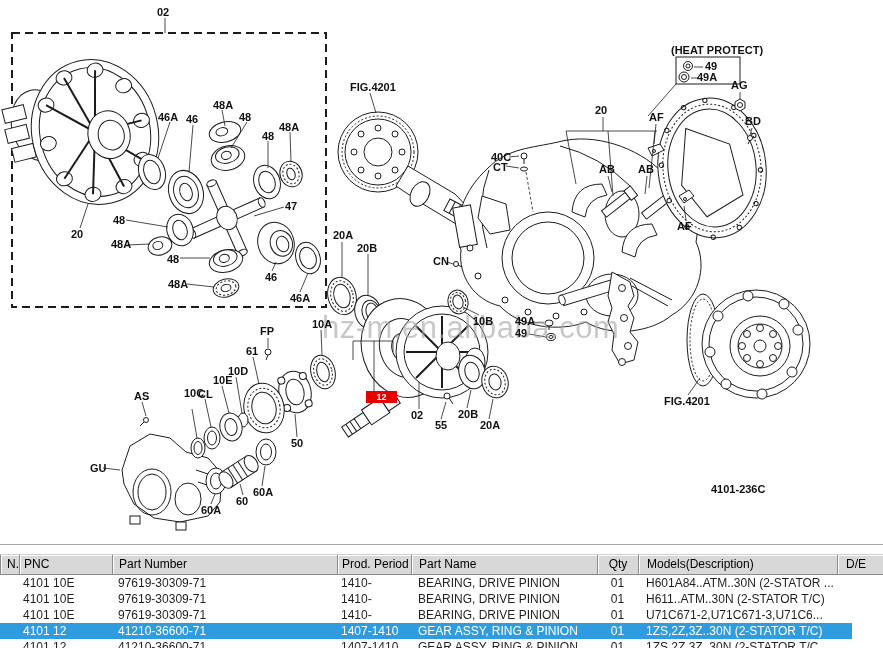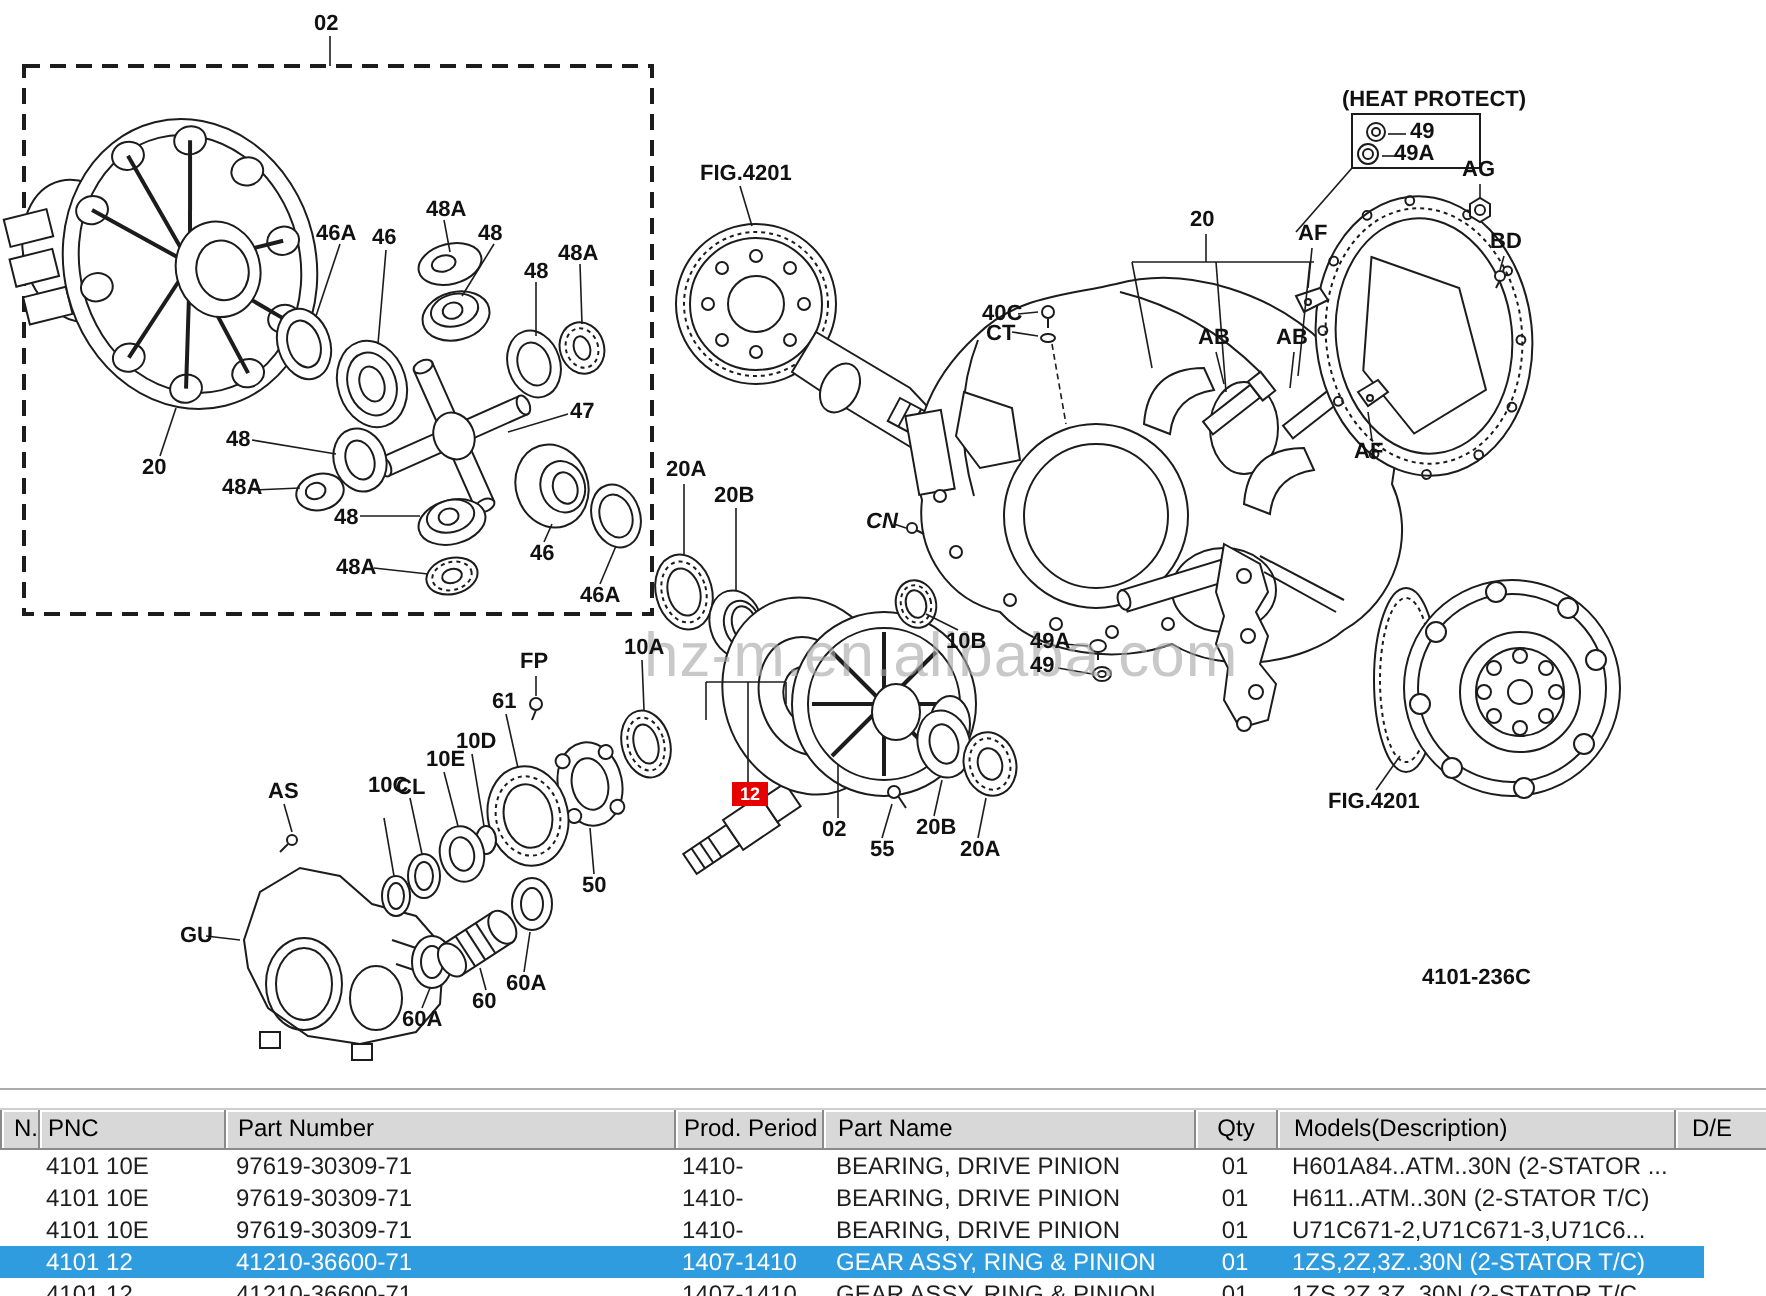--- a/index.html
+++ b/index.html
@@ -12,21 +12,21 @@
   svg .f{fill:#fff;}
   svg .thin{stroke-width:.8;}
   svg .thick{stroke-width:2;}
   svg .dot{stroke-dasharray:2 2;}
   .watermark{position:absolute;left:322px;top:310px;font-size:31px;font-weight:400;
              color:#a8a8a8;opacity:.62;letter-spacing:.5px;white-space:nowrap;}
   .callout{position:absolute;font-size:11px;font-weight:bold;color:#111;white-space:nowrap;
            line-height:11px;}
   .figcode{position:absolute;font-size:11px;font-weight:bold;color:#111;}
   .hot{position:absolute;background:var(--hot,#e60000);color:#fff;font-size:9px;font-weight:bold;
-       width:18px;height:12px;line-height:12px;text-align:center;}
+       width:31px;height:12px;line-height:12px;text-align:center;}
   
   .tablepane{position:absolute;left:0;top:544px;width:883px;height:104px;background:#fff;
              font-size:12px;color:#1f1f1f;}
   .pane-divider{height:9px;border-top:1px solid #aaa;border-bottom:1px solid #cfcfcf;background:#fff;}
   .thead{display:flex;height:20px;background:#d8d8d8;border-left:1px solid #8a8a8a;}
   .th{box-sizing:border-box;height:20px;line-height:18px;background:#d8d8d8;color:#000;
       border-right:1px solid #8a8a8a;border-bottom:1px solid #8a8a8a;
       box-shadow:inset 1px 1px 0 #fff;overflow:hidden;white-space:nowrap;flex:0 0 auto;}
   .tbody{background:#fff;}
   .tr{display:flex;height:16px;line-height:16px;width:852px;}
@@ -522,21 +522,21 @@
         <span class="callout" style="left: 638px; top: 164px;">AB</span>
         <span class="callout" style="left: 649px; top: 112px;">AF</span>
         <span class="callout" style="left: 677px; top: 221px;">AF</span>
         <span class="callout" style="left: 731px; top: 80px;">AG</span>
         <span class="callout" style="left: 745px; top: 116px;">BD</span>
         <span class="callout" style="left: 671px; top: 45px;">(HEAT PROTECT)</span>
         <span class="callout" style="left: 705px; top: 61px;">49</span>
         <span class="callout" style="left: 697px; top: 72px;">49A</span>
         <span class="callout" style="left: 333px; top: 230px;">20A</span>
         <span class="callout" style="left: 357px; top: 243px;">20B</span>
-        <span class="callout" style="left: 433px; top: 256px; font-style: italic;">CN</span>
+        <span class="callout" style="left: 433px; top: 256px;">CN</span>
         <span class="callout" style="left: 473px; top: 316px;">10B</span>
         <span class="callout" style="left: 515px; top: 316px;">49A</span>
         <span class="callout" style="left: 515px; top: 328px;">49</span>
         <span class="callout" style="left: 312px; top: 319px;">10A</span>
         <span class="callout" style="left: 260px; top: 326px;">FP</span>
         <span class="callout" style="left: 246px; top: 346px;">61</span>
         <span class="callout" style="left: 228px; top: 366px;">10D</span>
         <span class="callout" style="left: 213px; top: 375px;">10E</span>
         <span class="callout" style="left: 198px; top: 389px;">CL</span>
         <span class="callout" style="left: 184px; top: 388px;">10C</span>

